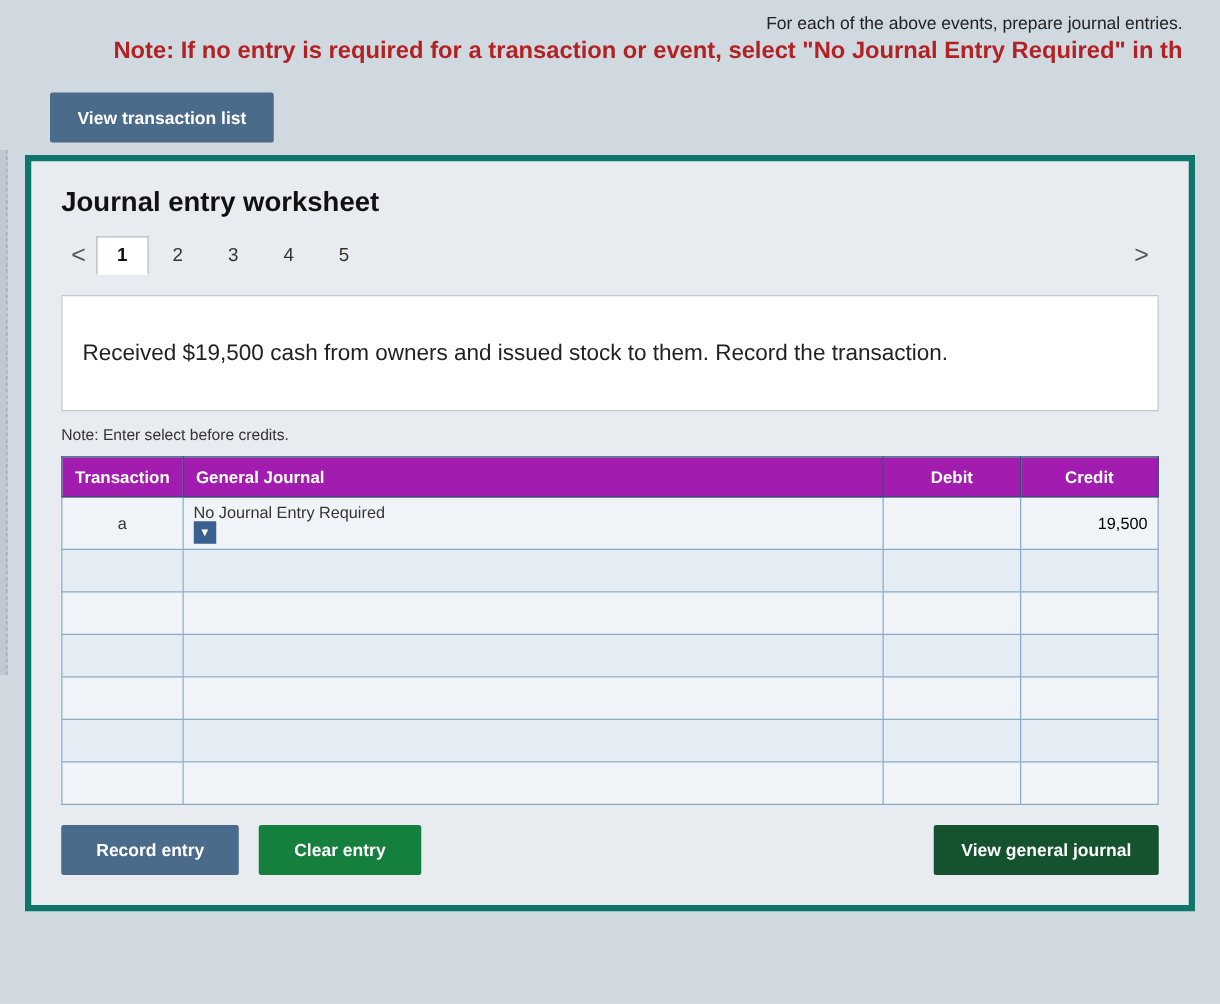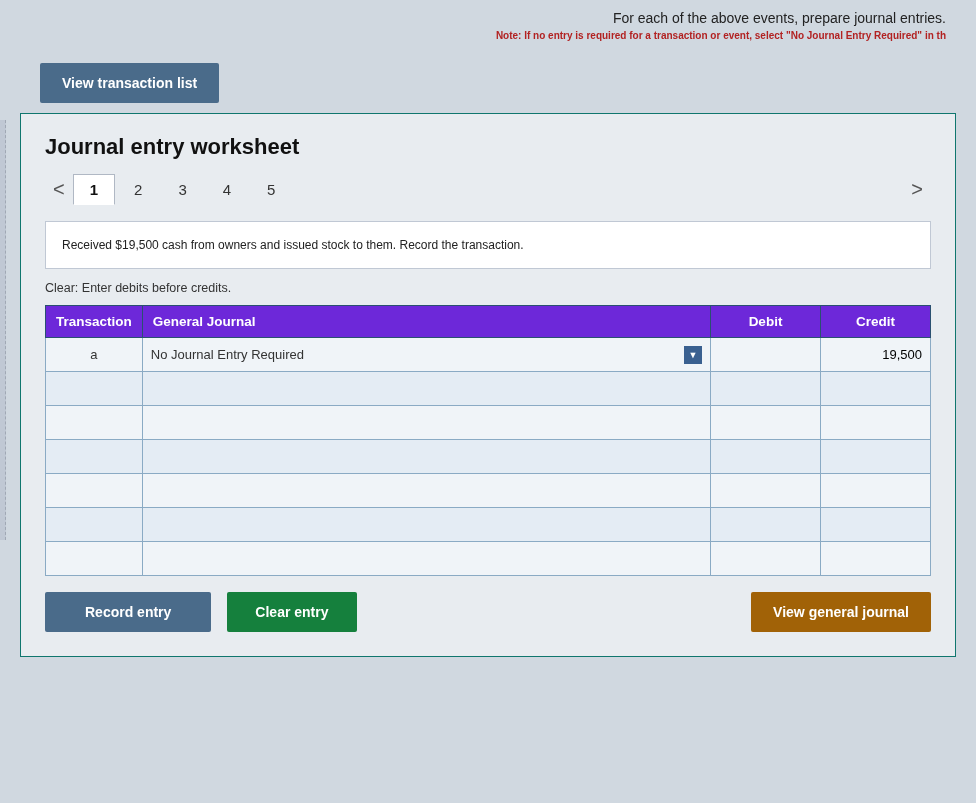--- a/index.html
+++ b/index.html
@@ -20,42 +20,42 @@
 
     .top-text p {
       font-size: 14px;
       color: #222;
       margin-bottom: 4px;
     }
 
     .top-text p.note {
       color: #b22222;
       font-weight: bold;
-      font-size: 10px;
+      font-size: 19px;
     }
 
     .view-btn-area {
       padding: 12px 30px 10px 40px;
     }
 
     .view-transaction-btn {
       background: #4a6b8a;
       color: #fff;
       font-weight: bold;
       font-size: 14px;
       padding: 12px 22px;
       border: none;
       cursor: pointer;
       border-radius: 2px;
     }
 
     .worksheet-container {
       margin: 0 20px 20px 20px;
       background: #e8ecf0;
-      border: 1px solid #0f766e;
+      border: 5px solid #0f766e;
       padding: 20px 24px 24px 24px;
       position: relative;
     }
 
     .worksheet-title {
       font-size: 22px;
       font-weight: bold;
       color: #111;
       margin-bottom: 14px;
     }
@@ -98,41 +98,41 @@
       right: 0;
       font-size: 20px;
       color: #555;
       cursor: pointer;
       padding: 4px 8px;
     }
 
     .description-box {
       background: #fff;
       border: 1px solid #c0c8d4;
-      padding: 14px 16px;
-      font-size: 12px;
+      padding: 32px 16px;
+      font-size: 18px;
       color: #222;
       margin-bottom: 12px;
       line-height: 1.5;
     }
 
     .note-text {
       font-size: 12.5px;
       color: #333;
       margin-bottom: 10px;
     }
 
     .journal-table {
       width: 100%;
       border-collapse: collapse;
       background: #fff;
     }
 
     .journal-table thead tr {
-      background: #6d28d9;
+      background: #a21caf;
       color: #fff;
     }
 
     .journal-table thead th {
       padding: 8px 10px;
       font-size: 13.5px;
       font-weight: bold;
       text-align: center;
       border: 1px solid #2a5070;
     }
@@ -165,22 +165,23 @@
       color: #333;
     }
 
     .td-general-journal {
       width: auto;
       position: relative;
     }
 
     .gj-inner {
       display: flex;
-      align-items: center;
+      align-items: flex-start;
       justify-content: space-between;
+      flex-direction: column;
     }
 
     .gj-text {
       font-size: 13px;
       color: #333;
     }
 
     .gj-dropdown {
       width: 18px;
       height: 18px;
@@ -213,39 +214,39 @@
       gap: 16px;
       margin-top: 16px;
       align-items: center;
     }
 
     .btn-record {
       background: #4a6b8a;
       color: #fff;
       font-weight: bold;
       font-size: 14px;
-      padding: 12px 40px;
+      padding: 12px 28px;
       border: none;
       cursor: pointer;
       border-radius: 2px;
     }
 
     .btn-clear {
       background: #15803d;
       color: #fff;
       font-weight: bold;
       font-size: 14px;
       padding: 12px 28px;
       border: none;
       cursor: pointer;
       border-radius: 2px;
     }
 
     .btn-view-journal {
-      background: #a16207;
+      background: #14532d;
       color: #fff;
       font-weight: bold;
       font-size: 14px;
       padding: 12px 22px;
       border: none;
       cursor: pointer;
       border-radius: 2px;
       margin-left: auto;
     }
 
@@ -281,21 +282,21 @@
     <div class="tab-item active">1</div>
     <div class="tab-item">2</div>
     <div class="tab-item">3</div>
     <div class="tab-item">4</div>
     <div class="tab-item">5</div>
     <span class="tab-arrow-right">&gt;</span>
   </div>
 
   <div class="description-box">Received $19,500 cash from owners and issued stock to them. Record the transaction.</div>
 
-  <div class="note-text">Clear: Enter debits before credits.</div>
+  <div class="note-text">Note: Enter select before credits.</div>
 
   <table class="journal-table">
     <thead>
       <tr>
         <th>Transaction</th>
         <th class="general-journal-col">General Journal</th>
         <th>Debit</th>
         <th>Credit</th>
       </tr>
     </thead>

